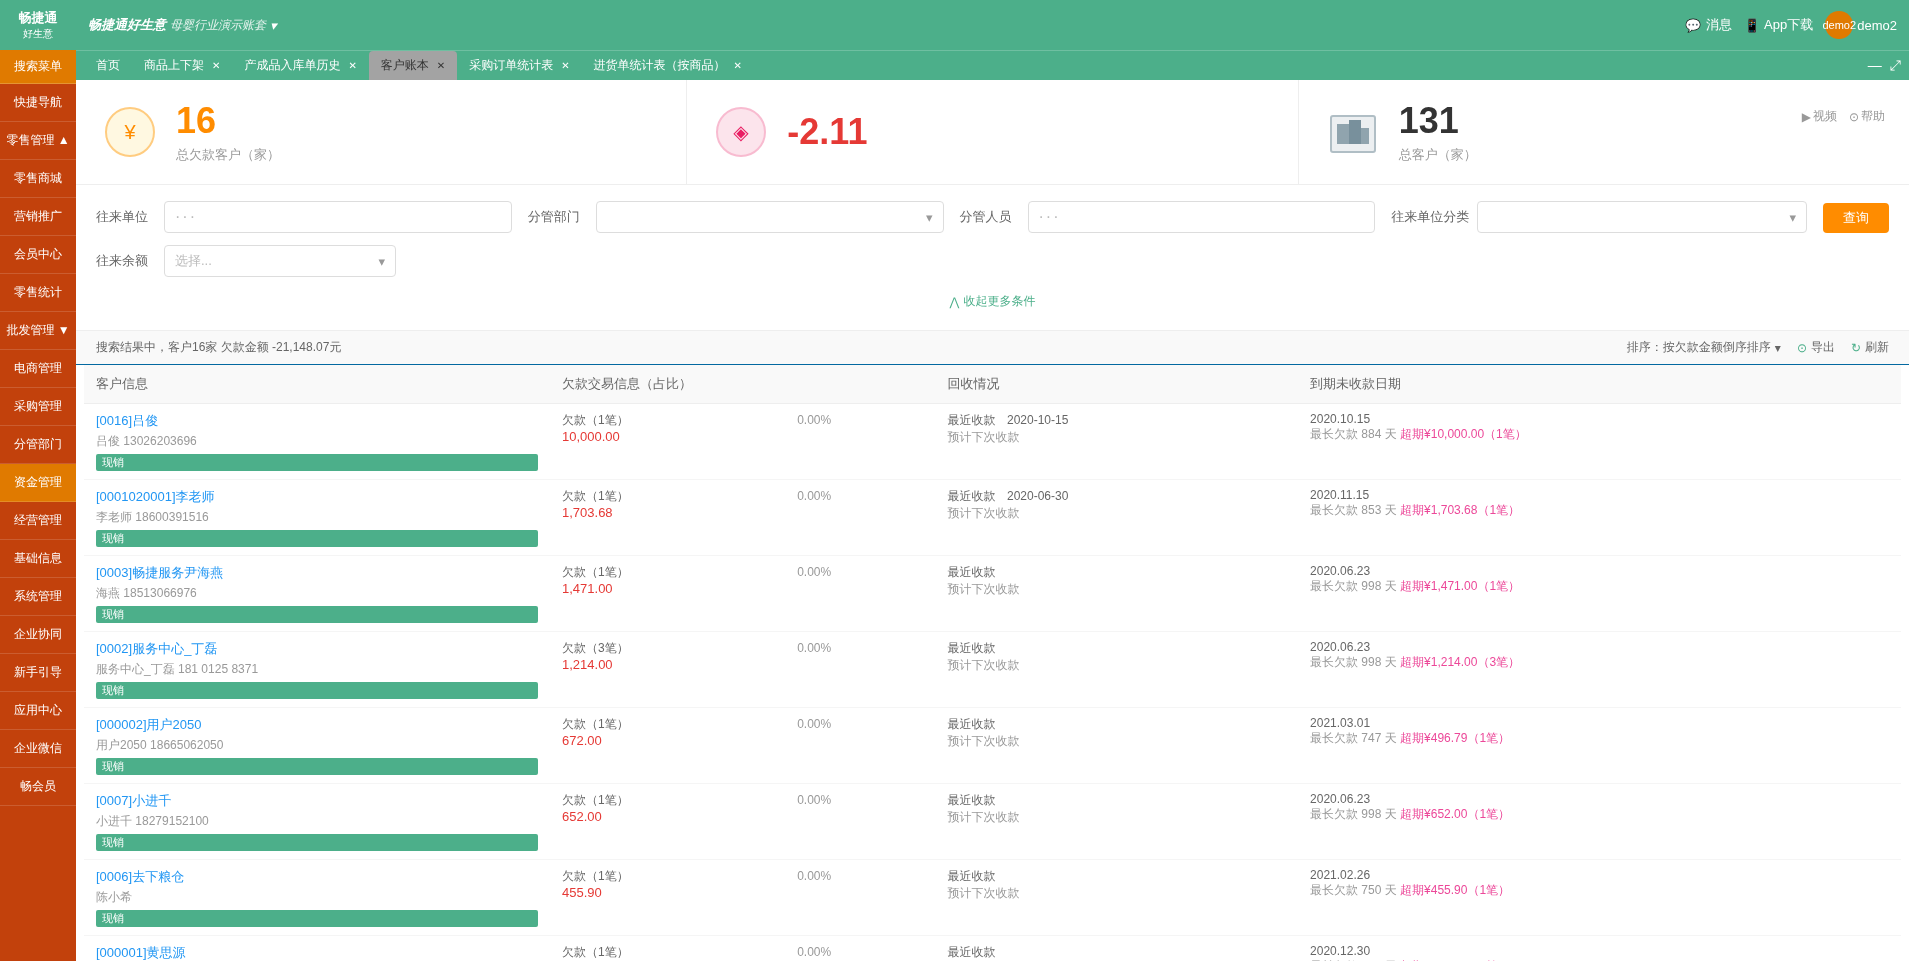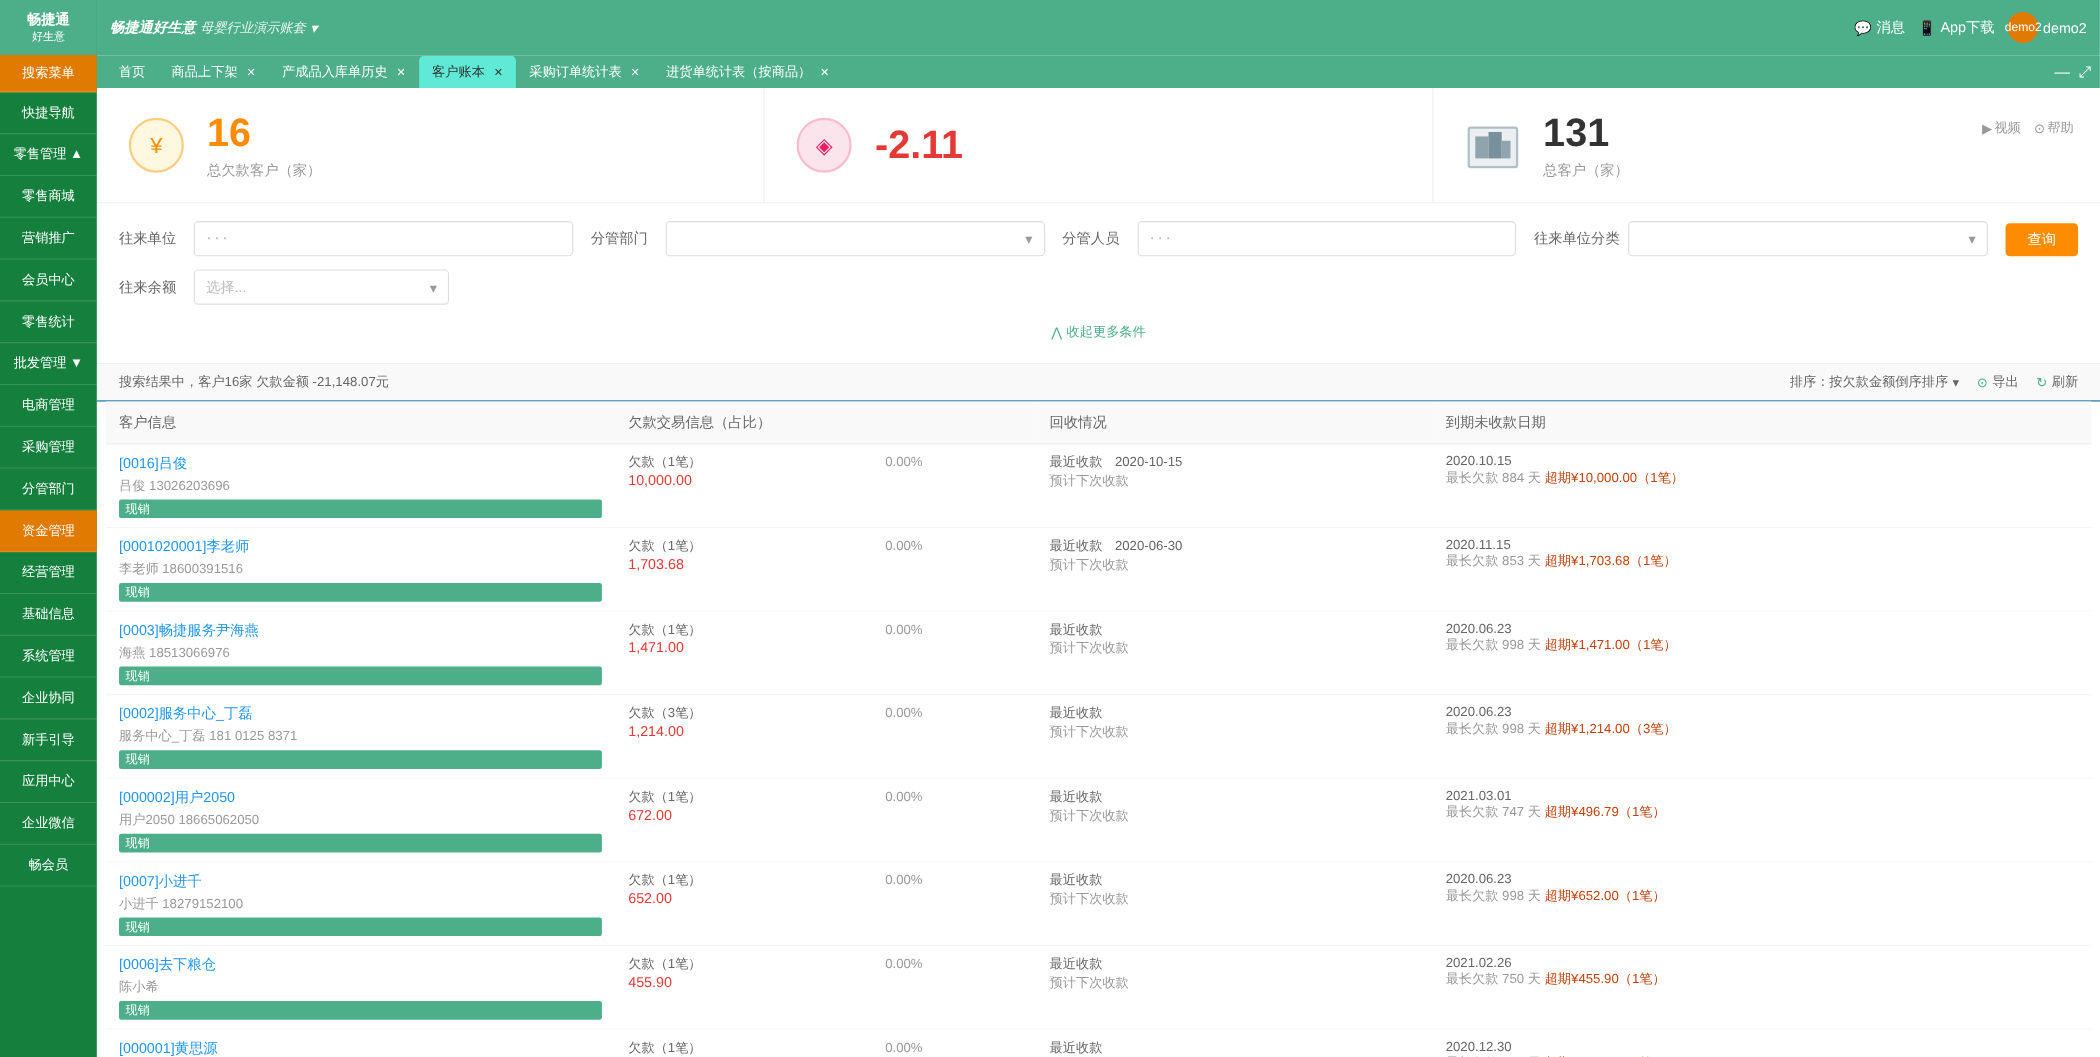--- a/index.html
+++ b/index.html
@@ -1,39 +1,39 @@
 <!DOCTYPE html>
 <html><head>
   <meta charset="utf-8">
   <style>
     * { box-sizing: border-box; margin: 0; padding: 0; }
     body { font-family: 'Microsoft YaHei', sans-serif; font-size: 13px; background: #f5f5f5; color: #333; display: flex; height: 100vh; overflow: hidden; }
 
     
-    .sidebar { width: 88px; background: #15803d; display: flex; flex-direction: column; flex-shrink: 0; height: 100vh; }
+    .sidebar { width: 76px; background: #c2410c; display: flex; flex-direction: column; flex-shrink: 0; height: 100vh; }
     .sidebar-logo { background: #4caf8a; padding: 8px; text-align: center; height: 50px; display: flex; align-items: center; justify-content: center; }
     .sidebar-logo-text { color: white; font-size: 11px; line-height: 1.3; }
     .sidebar-search { background: #e07a00; color: white; text-align: center; padding: 8px 4px; font-size: 12px; cursor: pointer; border-bottom: 1px solid rgba(255,255,255,0.2); }
     .sidebar-section { color: white; text-align: center; padding: 10px 4px; font-size: 12px; cursor: pointer; border-bottom: 1px solid rgba(255,255,255,0.15); }
     .sidebar-section.active { background: #e07a00; }
 
     
     .main-area { flex: 1; display: flex; flex-direction: column; overflow: hidden; }
 
     
     .top-bar { background: #4caf8a; display: flex; align-items: center; height: 50px; padding: 0 12px; justify-content: space-between; flex-shrink: 0; }
     .top-bar-left { display: flex; align-items: center; gap: 4px; font-style: italic; }
     .top-bar-right { display: flex; align-items: center; gap: 12px; color: white; font-size: 13px; }
     .top-bar-right-item { display: flex; align-items: center; gap: 4px; cursor: pointer; }
     .avatar { width: 28px; height: 28px; border-radius: 50%; background: #e07a00; display: flex; align-items: center; justify-content: center; color: white; font-size: 11px; }
 
     
     .tabs-bar { background: #4caf8a; display: flex; align-items: center; padding: 0 8px; border-top: 1px solid rgba(255,255,255,0.2); flex-shrink: 0; }
     .tab { display: flex; align-items: center; gap: 4px; padding: 6px 12px; color: white; cursor: pointer; font-size: 12px; border-radius: 4px 4px 0 0; white-space: nowrap; }
-    .tab.active { background: #5eead4; color: #333; }
+    .tab.active { background: #a3a3a3; color: #333; }
     .tab-close { font-size: 10px; color: inherit; cursor: pointer; margin-left: 4px; }
     .tabs-actions { margin-left: auto; display: flex; gap: 8px; color: white; font-size: 14px; cursor: pointer; }
 
     
     .content { flex: 1; overflow-y: auto; background: white; }
 
     
     .stats-row { display: flex; border-bottom: 1px solid #eee; background: white; }
     .stat-card { flex: 1; display: flex; align-items: center; gap: 16px; padding: 20px 24px; border-right: 1px solid #eee; }
     .stat-icon { width: 60px; height: 60px; display: flex; align-items: center; justify-content: center; }
@@ -68,21 +68,21 @@
     .table-container { padding: 0 8px; }
     .data-table { width: 100%; border-collapse: collapse; }
     .data-table th { background: #f9f9f9; padding: 10px 12px; text-align: left; font-weight: 500; color: #666; font-size: 13px; border-bottom: 1px solid #eee; }
     .data-table td { padding: 8px 12px; border-bottom: 1px solid #f5f5f5; vertical-align: top; }
     .customer-name { color: #2196f3; cursor: pointer; font-size: 13px; margin-bottom: 3px; }
     .customer-sub { color: #999; font-size: 12px; margin-bottom: 4px; }
     .tag-xianjin { display: inline-block; background: #4caf8a; color: white; font-size: 11px; padding: 1px 6px; border-radius: 2px; }
     .amount-red { color: #e53935; font-size: 13px; }
     .amount-pct { color: #999; font-size: 12px; }
     .date-text { color: #666; font-size: 12px; }
-    .overdue-text { color: #c2410c; font-size: 12px; cursor: pointer; }
+    .overdue-text { color: #ec4899; font-size: 12px; cursor: pointer; }
     .overdue-days { color: #999; font-size: 12px; }
     .row-block { display: flex; flex-direction: column; }
     .last-payment { font-size: 12px; color: #666; }
     .next-payment { font-size: 12px; color: #999; }
   </style>
 </head>
 <body>
 
 <div class="sidebar">
   <div class="sidebar-logo">

